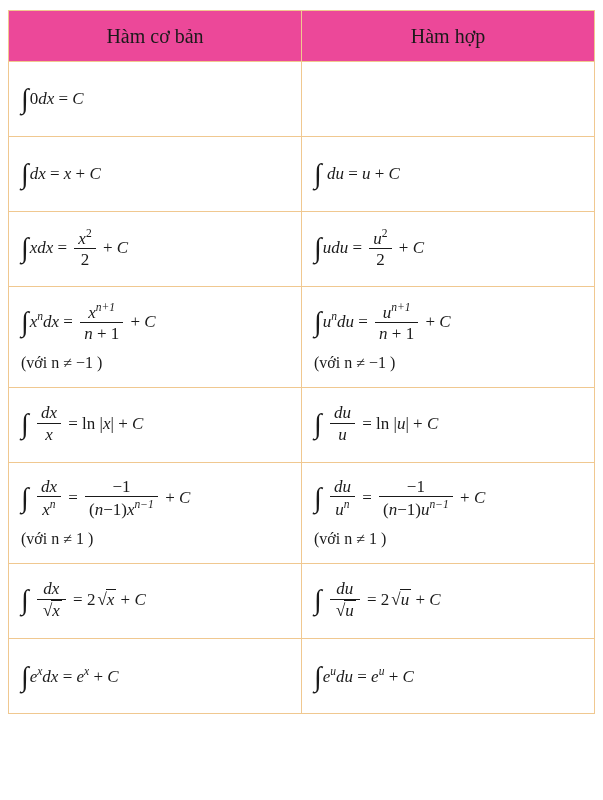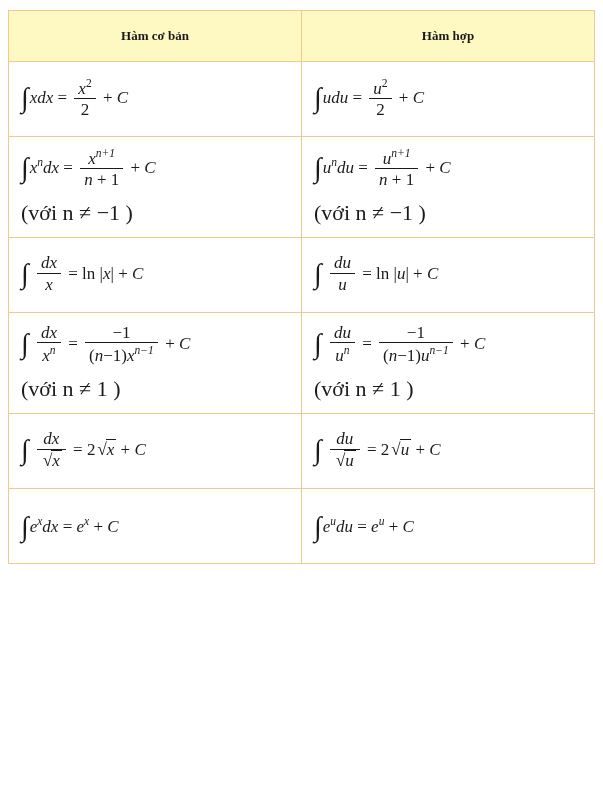--- a/index.html
+++ b/index.html
@@ -22,24 +22,24 @@
     border-collapse: collapse;
     width: 100%;
     table-layout: fixed;
   }
   table.formula-table td, table.formula-table th {
     border: 1px solid #f0c890;
     vertical-align: middle;
     padding: 10px 12px;
   }
   thead th {
-    background: #fef9c3;
+    background: #ec4899;
     font-family: "Liberation Serif", serif;
-    font-weight: bold;
-    font-size: 13px;
+    font-weight: normal;
+    font-size: 20px;
     text-align: center;
     padding: 11px 6px;
     height: 30px;
   }
   tbody td {
     height: 54px;
     font-size: 17px;
   }
   tbody tr td:first-child { width: 50%; }
   tbody tr td:last-child { width: 50%; }
@@ -88,40 +88,63 @@
   }
   .sqrt > .rad { font-style: normal; }
   .sqrt > .radicand {
     border-top: 1px solid #1a1a1a;
     padding: 0 2px 0 1px;
     margin-left: -1px;
   }
   .note {
     display: block;
     margin-top: 10px;
-    font-size: 22px;
+    font-size: 16px;
   }
   .cell-inner { line-height: 1.5; }
   .abs { font-style: normal; }
   .row-tall td { height: 80px; }
 </style>
 </head>
 <body>
 
 <div class="table-wrap">
 <table class="formula-table">
   <thead>
     <tr>
       <th>Hàm cơ bản</th>
       <th>Hàm hợp</th>
     </tr>
   </thead>
   <tbody>
 
-
+    <tr>
+      <td>
+        <span class="cell-inner">
+          <span class="intg">∫</span><span class="up">0</span><span class="m">dx</span>
+          <span class="up"> = </span><span class="m">C</span>
+        </span>
+      </td>
+      <td></td>
+    </tr>
+
+    <tr>
+      <td>
+        <span class="cell-inner">
+          <span class="intg">∫</span><span class="m">dx</span>
+          <span class="up"> = </span><span class="m">x</span><span class="up"> + </span><span class="m">C</span>
+        </span>
+      </td>
+      <td>
+        <span class="cell-inner">
+          <span class="intg">∫</span><span class="m"> du</span>
+          <span class="up"> = </span><span class="m">u</span><span class="up"> + </span><span class="m">C</span>
+        </span>
+      </td>
+    </tr>
 
     <tr>
       <td>
         <span class="cell-inner">
           <span class="intg">∫</span><span class="m">xdx</span>
           <span class="up"> = </span>
           <span class="frac">
             <span class="num"><span class="m">x</span><sup class="exn">2</sup></span>
             <span class="den"><span class="up">2</span></span>
           </span>

